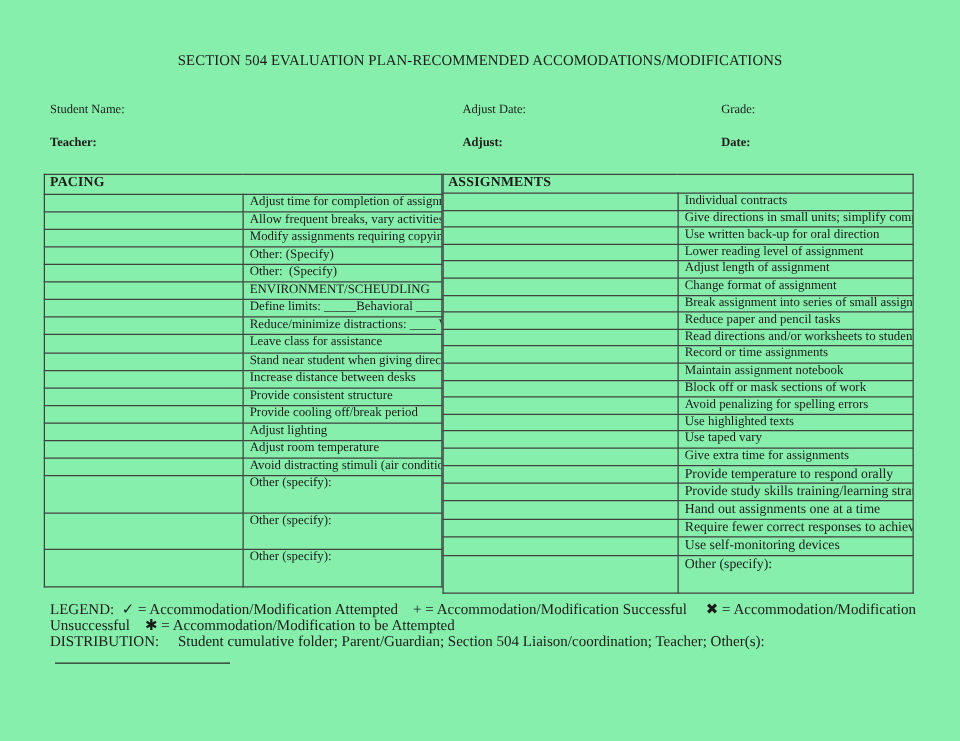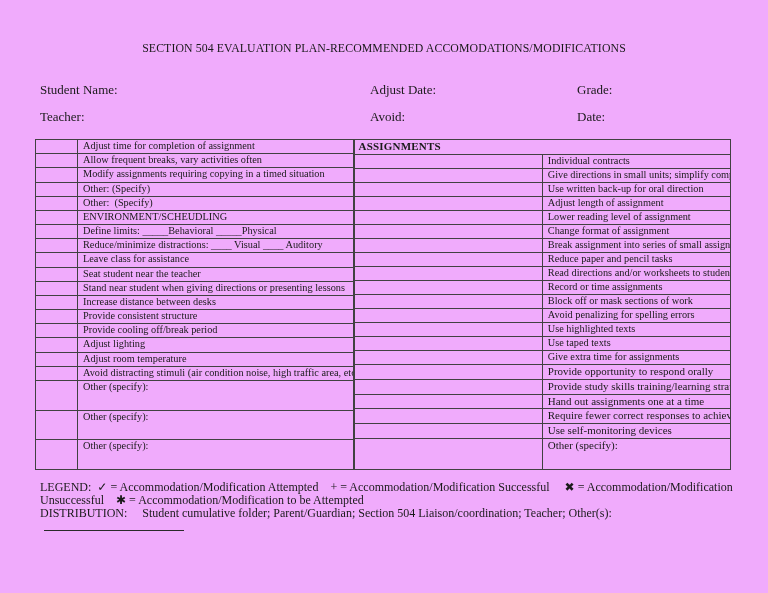--- a/index.html
+++ b/index.html
@@ -2,37 +2,37 @@
 <html><head>
 <meta charset="utf-8">
 <style>
   * { margin: 0; padding: 0; box-sizing: border-box; }
   html, body { background: #888; }
   .page {
     position: relative;
     width: 768px;
     height: 593px;
     margin: 0 auto;
-    background: #f0abfc;
+    background: #86efac;
     font-family: "Liberation Serif", "DejaVu Serif", serif;
     color: #1a1a1a;
     overflow: hidden;
   }
   .title {
     position: absolute;
     top: 41px; left: 0;
     width: 100%;
     text-align: center;
     font-size: 11.8px;
     letter-spacing: 0.1px;
     white-space: nowrap;
   }
-  .hdr-label { position: absolute; font-size: 13px; white-space: nowrap; }
+  .hdr-label { position: absolute; font-size: 10px; white-space: nowrap; }
   .r1 { top: 82px; }
-  .r2 { top: 109px; }
+  .r2 { top: 109px; font-weight: bold; }
   .c1 { left: 40px; }
   .c2 { left: 370px; }
   .c3 { left: 577px; }
   .hdr-blank { position: absolute; height: 12px; }
 
   .tables {
     position: absolute;
     left: 35px; top: 139px;
     width: 696px;
     display: flex;
@@ -97,29 +97,32 @@
   <div class="title">SECTION 504 EVALUATION PLAN-RECOMMENDED ACCOMODATIONS/MODIFICATIONS</div>
 
   <span class="hdr-label r1 c1">Student Name:</span>
   <span class="hdr-label r1 c2">Adjust Date:</span>
   <span class="hdr-label r1 c3">Grade:</span>
   <span class="hdr-blank" style="left:115px; top:82px; width:200px;"></span>
   <span class="hdr-blank" style="left:430px; top:82px; width:120px;"></span>
   <span class="hdr-blank" style="left:615px; top:82px; width:100px;"></span>
 
   <span class="hdr-label r2 c1">Teacher:</span>
-  <span class="hdr-label r2 c2">Avoid:</span>
+  <span class="hdr-label r2 c2">Adjust:</span>
   <span class="hdr-label r2 c3">Date:</span>
   <span class="hdr-blank" style="left:90px; top:109px; width:220px;"></span>
   <span class="hdr-blank" style="left:415px; top:109px; width:130px;"></span>
   <span class="hdr-blank" style="left:610px; top:109px; width:100px;"></span>
 
   <div class="tables">
     <table class="t-pacing">
       <tbody id="pacing-body">
+        <tr>
+          <td class="head" colspan="2">PACING</td>
+        </tr>
       <tr class="row">
             <td class="chk"></td>
             <td class="txt">Adjust time for completion of assignment</td>
           </tr>
           <tr class="row">
             <td class="chk"></td>
             <td class="txt">Allow frequent breaks, vary activities often</td>
           </tr>
           <tr class="row">
             <td class="chk"></td>
@@ -141,24 +144,20 @@
             <td class="chk"></td>
             <td class="txt">Define limits: _____Behavioral _____Physical</td>
           </tr>
           <tr class="row">
             <td class="chk"></td>
             <td class="txt">Reduce/minimize distractions: ____ Visual ____ Auditory</td>
           </tr>
           <tr class="row">
             <td class="chk"></td>
             <td class="txt">Leave class for assistance</td>
-          </tr>
-          <tr class="row">
-            <td class="chk"></td>
-            <td class="txt">Seat student near the teacher</td>
           </tr>
           <tr class="row">
             <td class="chk"></td>
             <td class="txt">Stand near student when giving directions or presenting lessons</td>
           </tr>
           <tr class="row">
             <td class="chk"></td>
             <td class="txt">Increase distance between desks</td>
           </tr>
           <tr class="row">
@@ -207,69 +206,73 @@
           <tr class="row">
             <td class="chk"></td>
             <td class="txt">Give directions in small units; simplify complex directions</td>
           </tr>
           <tr class="row">
             <td class="chk"></td>
             <td class="txt">Use written back-up for oral direction</td>
           </tr>
           <tr class="row">
             <td class="chk"></td>
+            <td class="txt">Lower reading level of assignment</td>
+          </tr>
+          <tr class="row">
+            <td class="chk"></td>
             <td class="txt">Adjust length of assignment</td>
           </tr>
           <tr class="row">
             <td class="chk"></td>
-            <td class="txt">Lower reading level of assignment</td>
-          </tr>
-          <tr class="row">
-            <td class="chk"></td>
             <td class="txt">Change format of assignment</td>
           </tr>
           <tr class="row">
             <td class="chk"></td>
             <td class="txt">Break assignment into series of small assignments</td>
           </tr>
           <tr class="row">
             <td class="chk"></td>
             <td class="txt">Reduce paper and pencil tasks</td>
           </tr>
           <tr class="row">
             <td class="chk"></td>
             <td class="txt">Read directions and/or worksheets to students</td>
           </tr>
           <tr class="row">
             <td class="chk"></td>
             <td class="txt">Record or time assignments</td>
           </tr>
           <tr class="row">
             <td class="chk"></td>
+            <td class="txt">Maintain assignment notebook</td>
+          </tr>
+          <tr class="row">
+            <td class="chk"></td>
             <td class="txt">Block off or mask sections of work</td>
           </tr>
           <tr class="row">
             <td class="chk"></td>
             <td class="txt">Avoid penalizing for spelling errors</td>
           </tr>
           <tr class="row">
             <td class="chk"></td>
             <td class="txt">Use highlighted texts</td>
           </tr>
           <tr class="row">
             <td class="chk"></td>
-            <td class="txt">Use taped texts</td>
+            <td class="txt">Use taped vary</td>
           </tr>
           <tr class="row">
             <td class="chk"></td>
             <td class="txt">Give extra time for assignments</td>
           </tr>
           <tr class="row big">
             <td class="chk"></td>
-            <td class="txt">Provide opportunity to respond orally</td>
+            <td class="txt">Provide temperature to respond orally</td>
           </tr>
           <tr class="row big">
             <td class="chk"></td>
             <td class="txt">Provide study skills training/learning strategies</td>
           </tr>
           <tr class="row big">
             <td class="chk"></td>
             <td class="txt">Hand out assignments one at a time</td>
           </tr>
           <tr class="row big">

